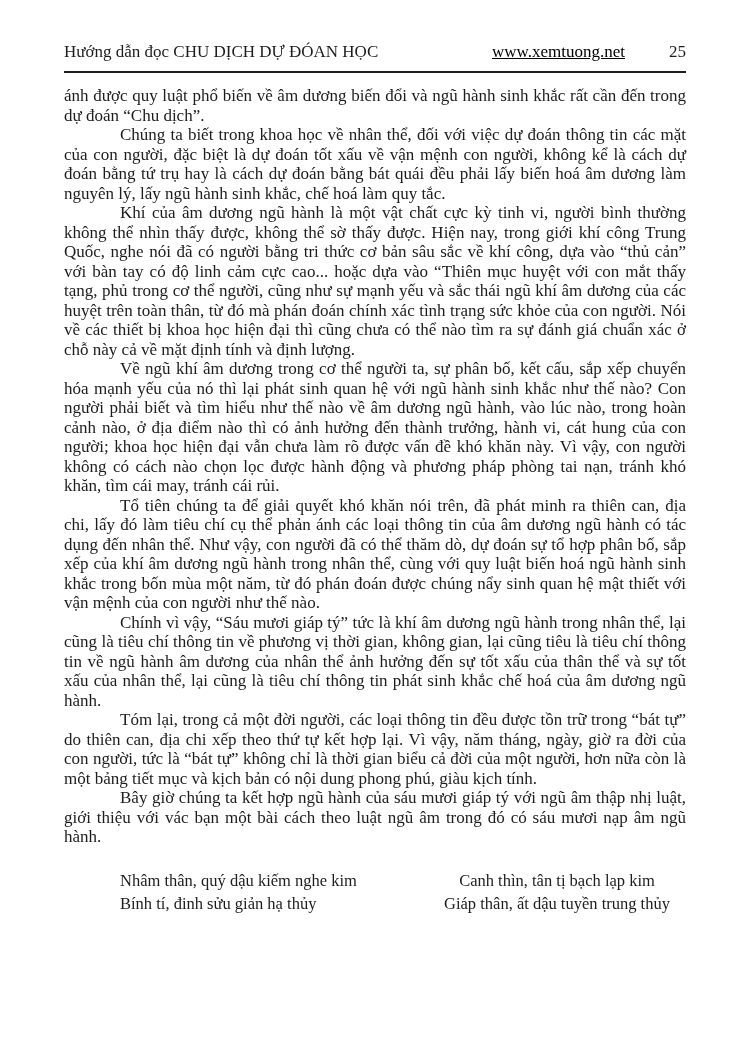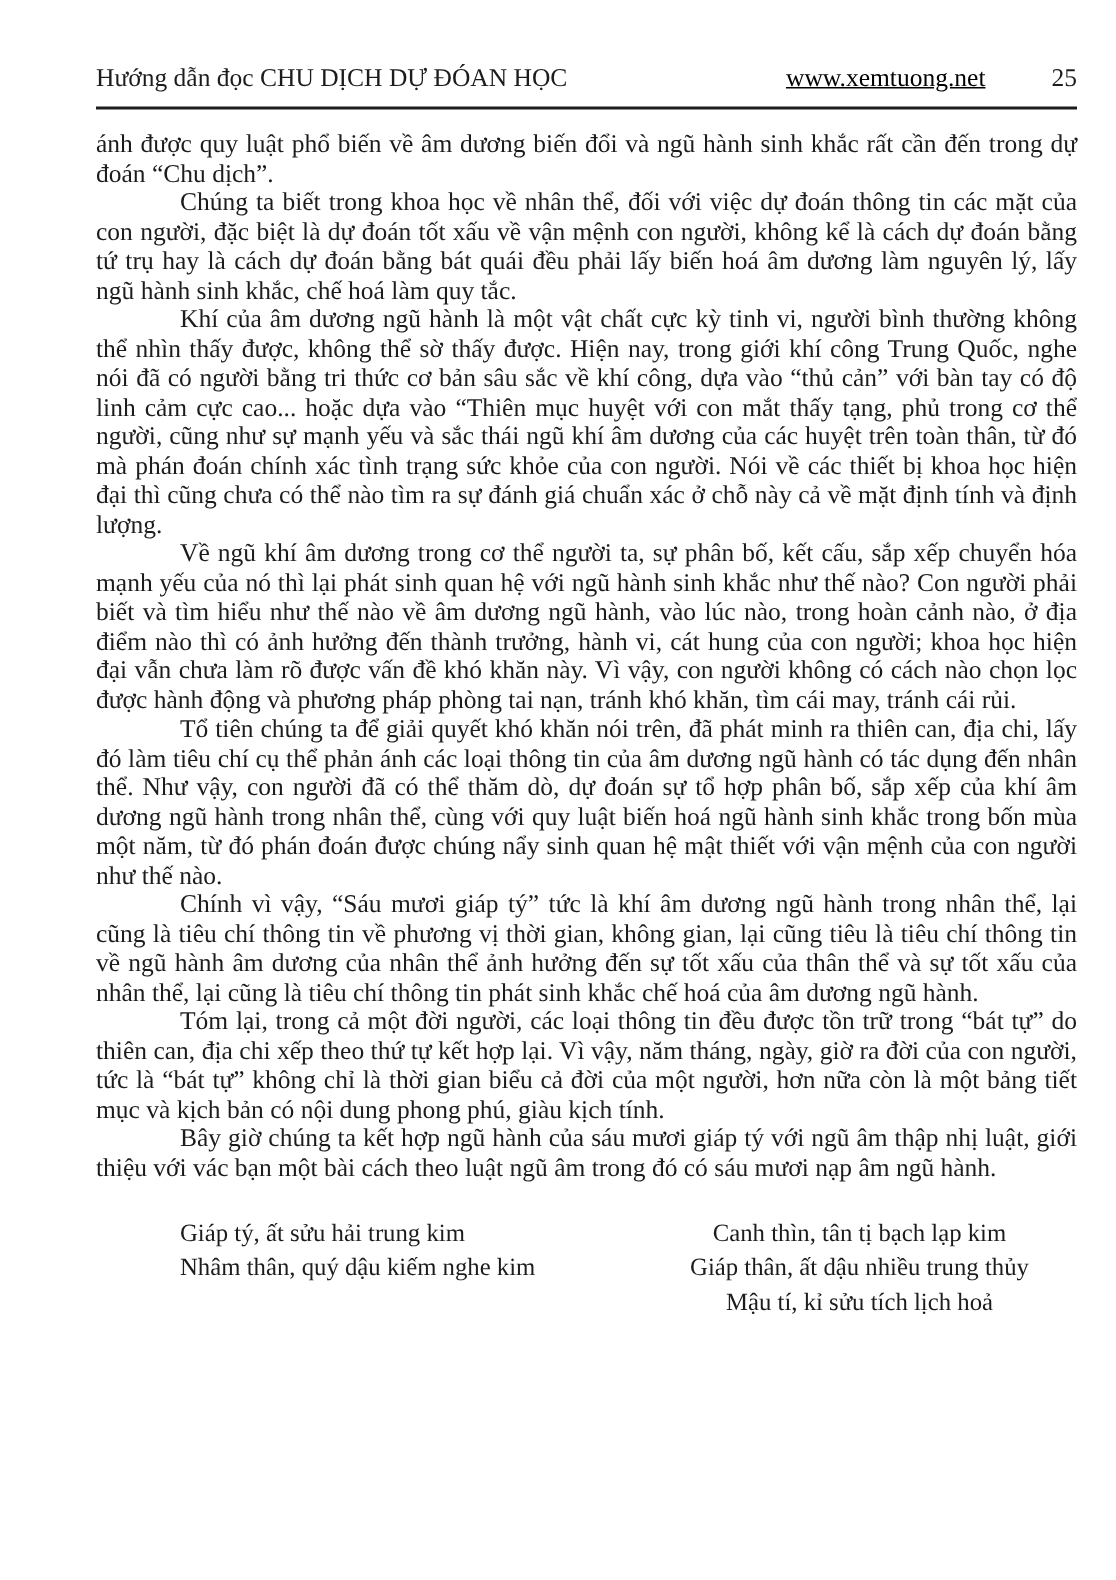--- a/index.html
+++ b/index.html
@@ -8,21 +8,21 @@
     height: 1053px;
     background: #ffffff;
     color: #1c1c1c;
     font-family: "Liberation Serif", serif;
     overflow: hidden;
   }
   .page {
     box-sizing: border-box;
     width: 744px;
     height: 1053px;
-    padding: 0 26px 0 64px;
+    padding: 0 58px 0 64px;
   }
   
   .header {
     display: flex;
     align-items: baseline;
     padding-top: 42px;
     padding-bottom: 9px;
     border-bottom: 2px solid #1c1c1c;
     font-size: 17px;
     line-height: 20px;
@@ -79,23 +79,22 @@
     <p>Khí của âm dương ngũ hành là một vật chất cực kỳ tinh vi, người bình thường không thể nhìn thấy được, không thể sờ thấy được. Hiện nay, trong giới khí công Trung Quốc, nghe nói đã có người bằng tri thức cơ bản sâu sắc về khí công, dựa vào “thủ cản” với bàn tay có độ linh cảm cực cao... hoặc dựa vào “Thiên mục huyệt với con mắt thấy tạng, phủ trong cơ thể người, cũng như sự mạnh yếu và sắc thái ngũ khí âm dương của các huyệt trên toàn thân, từ đó mà phán đoán chính xác tình trạng sức khỏe của con người. Nói về các thiết bị khoa học hiện đại thì cũng chưa có thể nào tìm ra sự đánh giá chuẩn xác ở chỗ này cả về mặt định tính và định lượng.</p>
     <p>Về ngũ khí âm dương trong cơ thể người ta, sự phân bố, kết cấu, sắp xếp chuyển hóa mạnh yếu của nó thì lại phát sinh quan hệ với ngũ hành sinh khắc như thế nào? Con người phải biết và tìm hiểu như thế nào về âm dương ngũ hành, vào lúc nào, trong hoàn cảnh nào, ở địa điểm nào thì có ảnh hưởng đến thành trưởng, hành vi, cát hung của con người; khoa học hiện đại vẫn chưa làm rõ được vấn đề khó khăn này. Vì vậy, con người không có cách nào chọn lọc được hành động và phương pháp phòng tai nạn, tránh khó khăn, tìm cái may, tránh cái rủi.</p>
     <p>Tổ tiên chúng ta để giải quyết khó khăn nói trên, đã phát minh ra thiên can, địa chi, lấy đó làm tiêu chí cụ thể phản ánh các loại thông tin của âm dương ngũ hành có tác dụng đến nhân thể. Như vậy, con người đã có thể thăm dò, dự đoán sự tổ hợp phân bố, sắp xếp của khí âm dương ngũ hành trong nhân thể, cùng với quy luật biến hoá ngũ hành sinh khắc trong bốn mùa một năm, từ đó phán đoán được chúng nẩy sinh quan hệ mật thiết với vận mệnh của con người như thế nào.</p>
     <p>Chính vì vậy, “Sáu mươi giáp tý” tức là khí âm dương ngũ hành trong nhân thể, lại cũng là tiêu chí thông tin về phương vị thời gian, không gian, lại cũng tiêu là tiêu chí thông tin về ngũ hành âm dương của nhân thể ảnh hưởng đến sự tốt xấu của thân thể và sự tốt xấu của nhân thể, lại cũng là tiêu chí thông tin phát sinh khắc chế hoá của âm dương ngũ hành.</p>
     <p>Tóm lại, trong cả một đời người, các loại thông tin đều được tồn trữ trong “bát tự” do thiên can, địa chi xếp theo thứ tự kết hợp lại. Vì vậy, năm tháng, ngày, giờ ra đời của con người, tức là “bát tự” không chỉ là thời gian biểu cả đời của một người, hơn nữa còn là một bảng tiết mục và kịch bản có nội dung phong phú, giàu kịch tính.</p>
     <p>Bây giờ chúng ta kết hợp ngũ hành của sáu mươi giáp tý với ngũ âm thập nhị luật, giới thiệu với vác bạn một bài cách theo luật ngũ âm trong đó có sáu mươi nạp âm ngũ hành.</p>
   </div>
 
   <div class="verses">
     <div class="verse-col-left">
-      <div>Giáp tý, ất sửu hải trung kim</div>
       <div>Nhâm thân, quý dậu kiếm nghe kim</div>
+      <div>Bính tí, đinh sửu giản hạ thủy</div>
     </div>
     <div class="verse-col-right">
       <div>Canh thìn, tân tị bạch lạp kim</div>
-      <div>Giáp thân, ất dậu nhiều trung thủy</div>
-      <div>Mậu tí, kỉ sửu tích lịch hoả</div>
+      <div>Giáp thân, ất dậu tuyền trung thủy</div>
     </div>
   </div>
 
 </div>
 
 </body></html>

